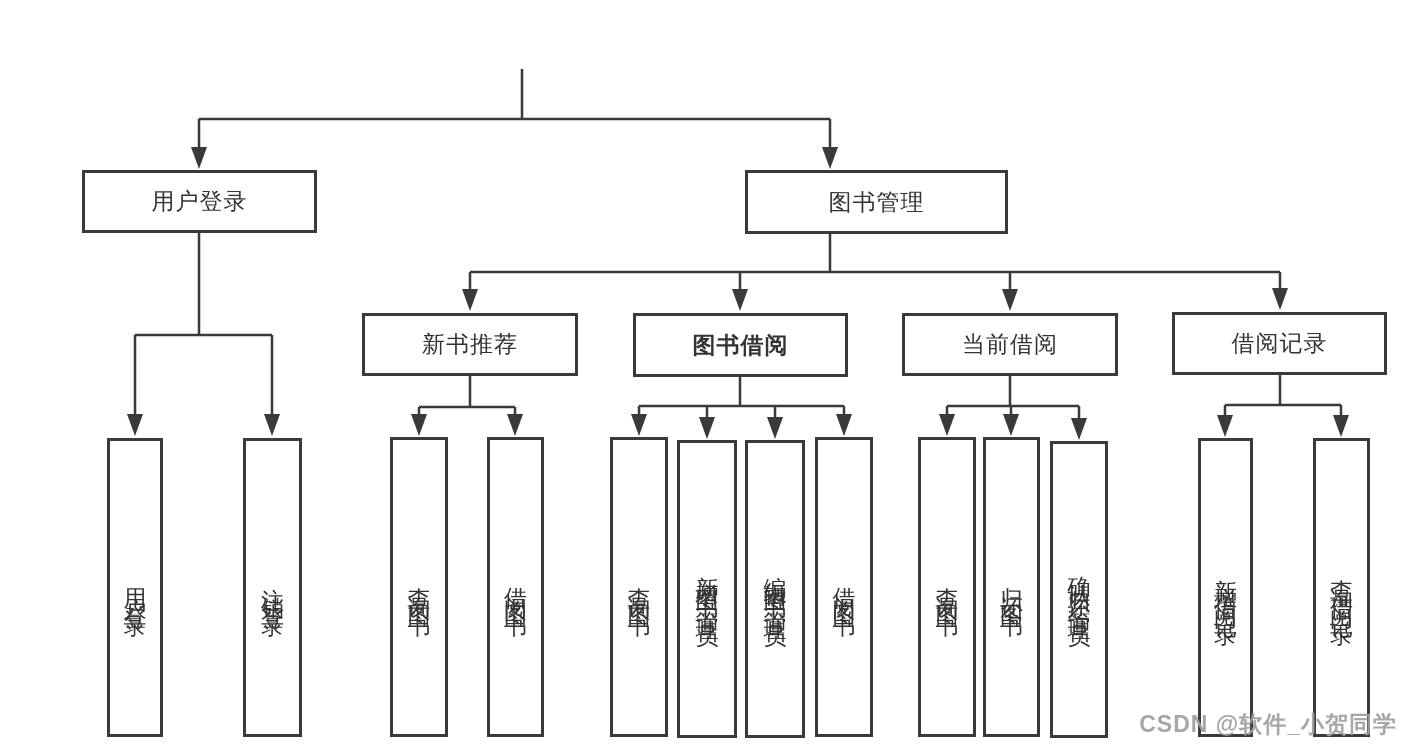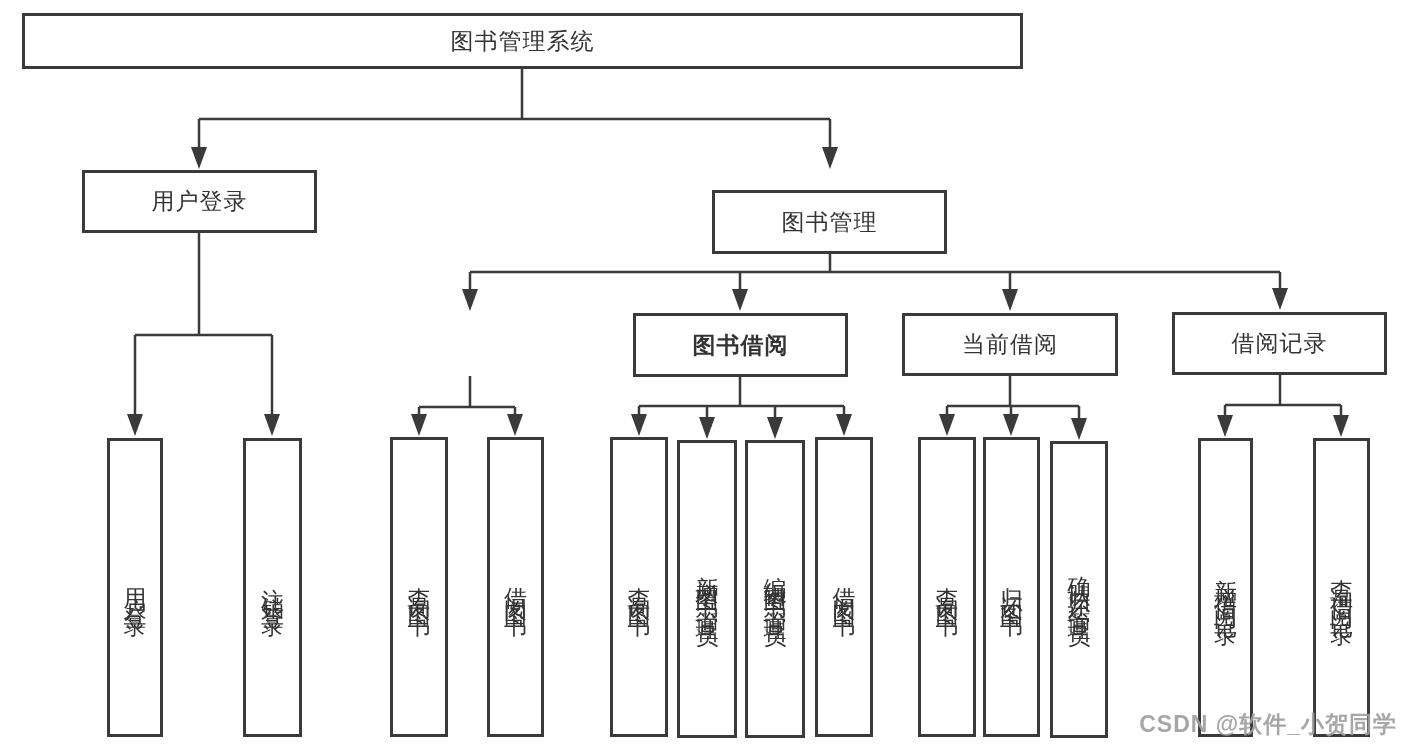--- a/index.html
+++ b/index.html
@@ -89,31 +89,31 @@
       <polygon points="767,417 783,417 775,439"></polygon>
       <polygon points="836,414 852,414 844,436"></polygon>
       <polygon points="939,414 955,414 947,436"></polygon>
       <polygon points="1003,414 1019,414 1011,436"></polygon>
       <polygon points="1071,418 1087,418 1079,440"></polygon>
       <polygon points="1217,415 1233,415 1225,437"></polygon>
       <polygon points="1333,415 1349,415 1341,437"></polygon>
     </g>
   </svg>
 
-  <div class="node hnode" style="left:22px;top:13px;width:1001px;height:56px;">
-    <span>图书管理系统</span>
-  </div>
 
   <div class="node hnode" style="left:82px;top:170px;width:235px;height:63px;">
     <span>用户登录</span>
   </div>
-  <div class="node hnode" style="left:712px;top:170px;width:235px;height:64px;margin-top:20px;">
+  <div class="node hnode" style="left:745px;top:170px;width:263px;height:64px;">
     <span>图书管理</span>
   </div>
 
+  <div class="node hnode" style="left:362px;top:313px;width:216px;height:63px;">
+    <span>新书推荐</span>
+  </div>
   <div class="node hnode" style="left:633px;top:313px;width:215px;height:64px;font-weight:bold;">
     <span>图书借阅</span>
   </div>
   <div class="node hnode" style="left:902px;top:313px;width:216px;height:63px;text-align:center;">
     <span>当前借阅</span>
   </div>
   <div class="node hnode" style="left:1172px;top:312px;width:215px;height:63px;">
     <span>借阅记录</span>
   </div>
 

